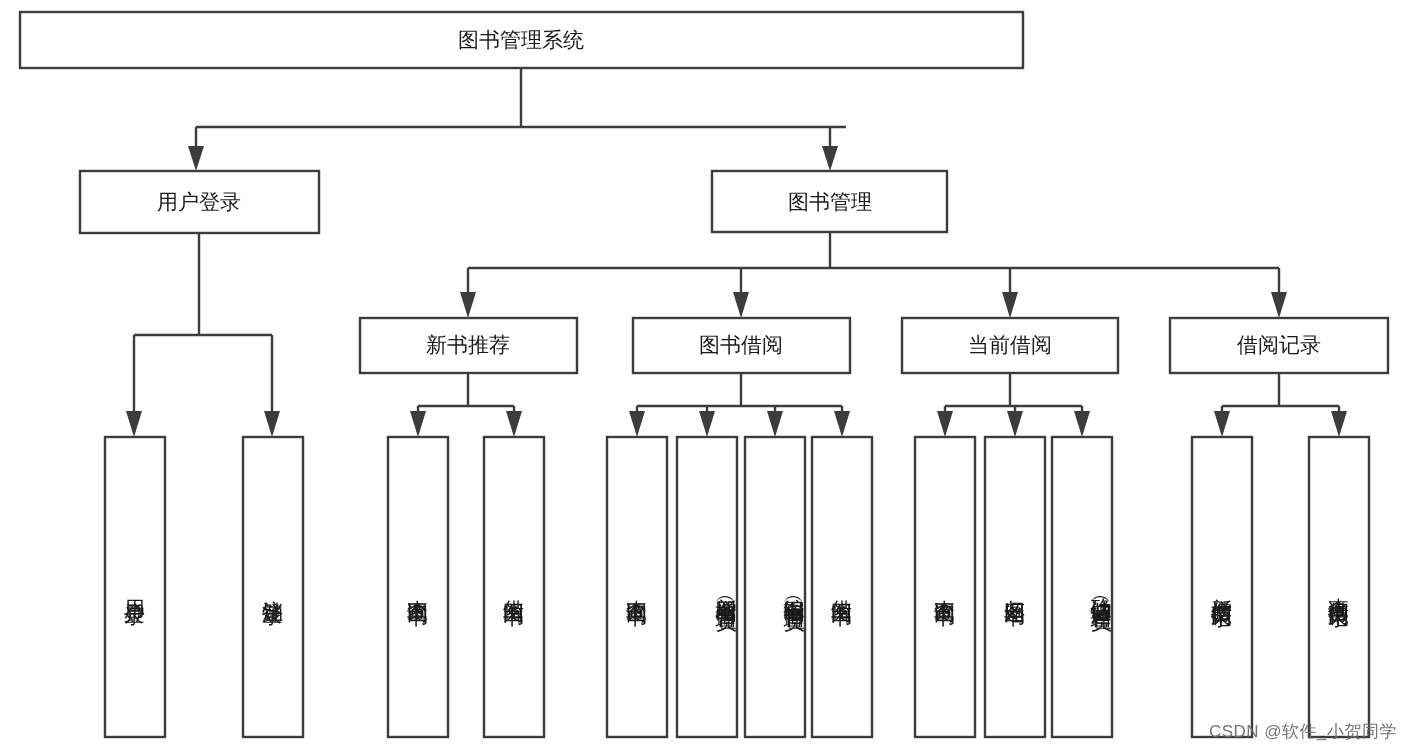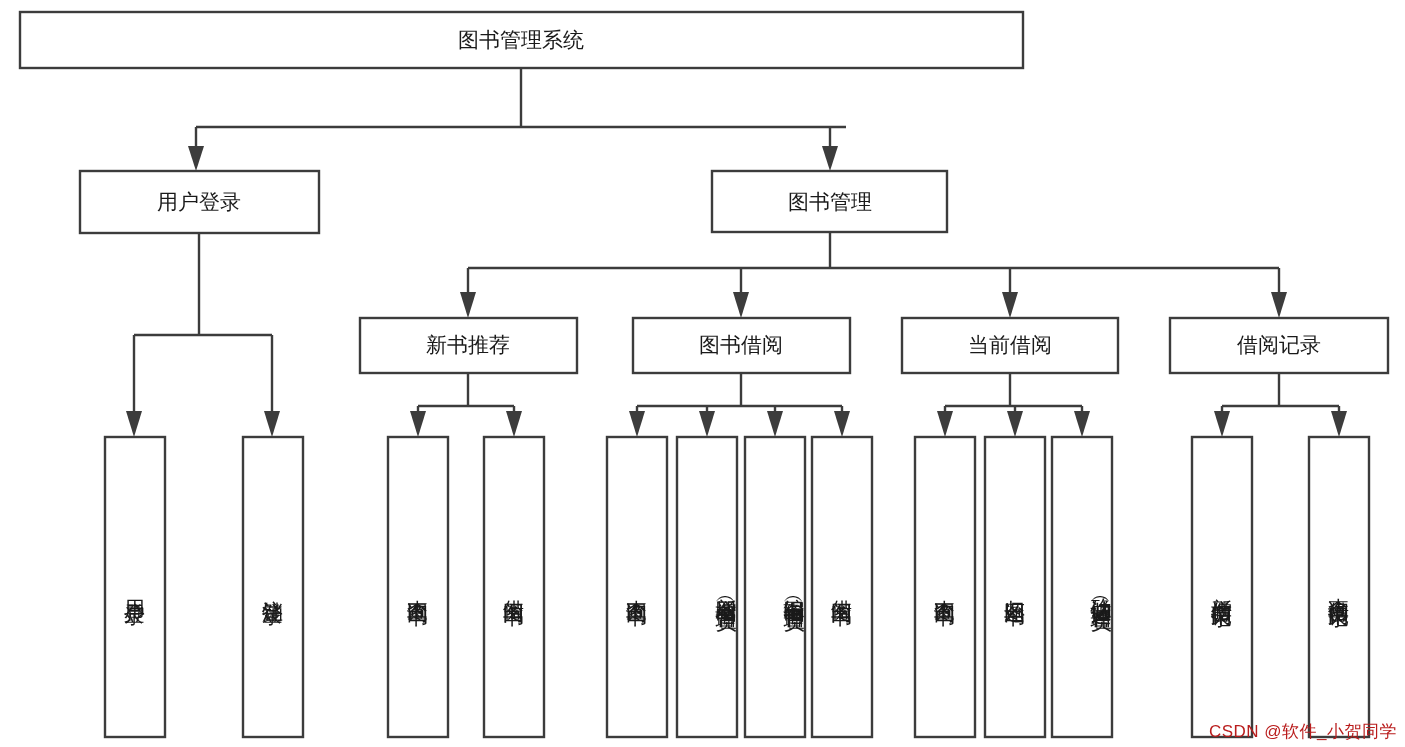--- a/index.html
+++ b/index.html
@@ -53,21 +53,21 @@
   }
   .arrow-head {
     fill: #3c3c3c;
   }
   .watermark {
     position: absolute;
     right: 8px;
     bottom: 4px;
     font-family: "Liberation Sans", "DejaVu Sans", sans-serif;
     font-size: 17px;
-    color: #b91c1c;
+    color: #737373;
     letter-spacing: 0.5px;
     pointer-events: none;
     user-select: none;
   }
 </style>
 </head>
 <body>
 
 <svg id="diagram" viewBox="0 0 1405 747">
 

